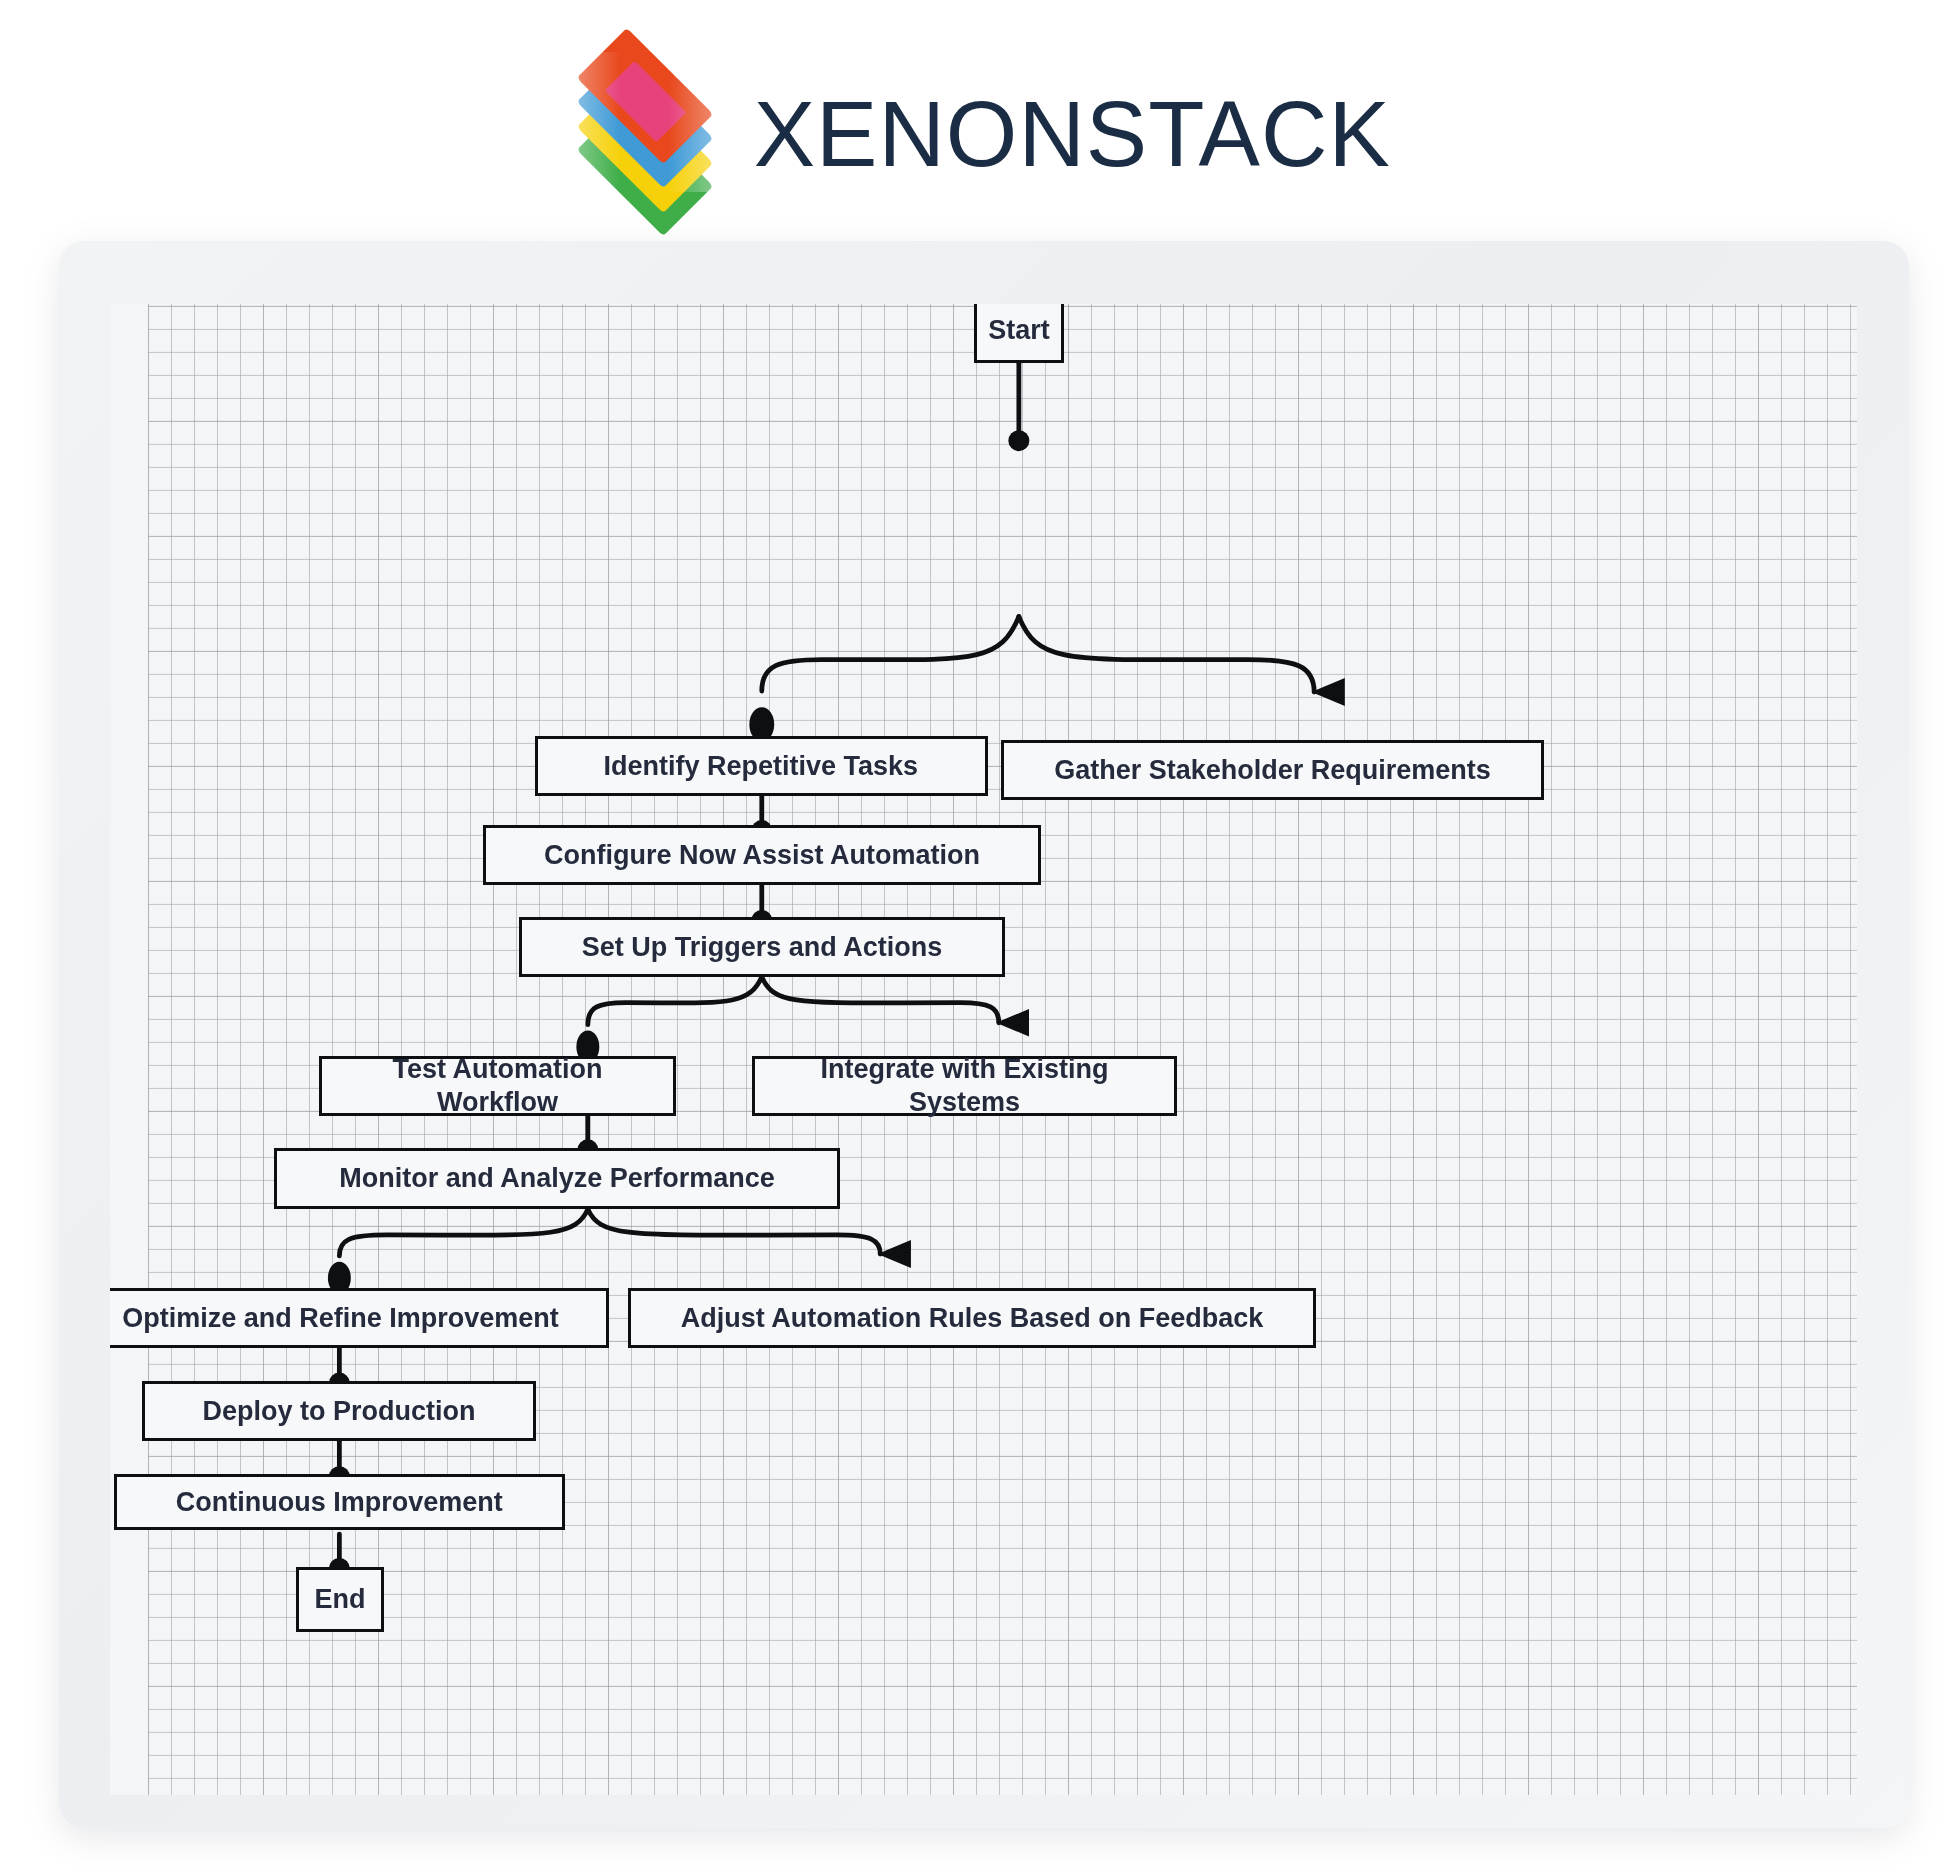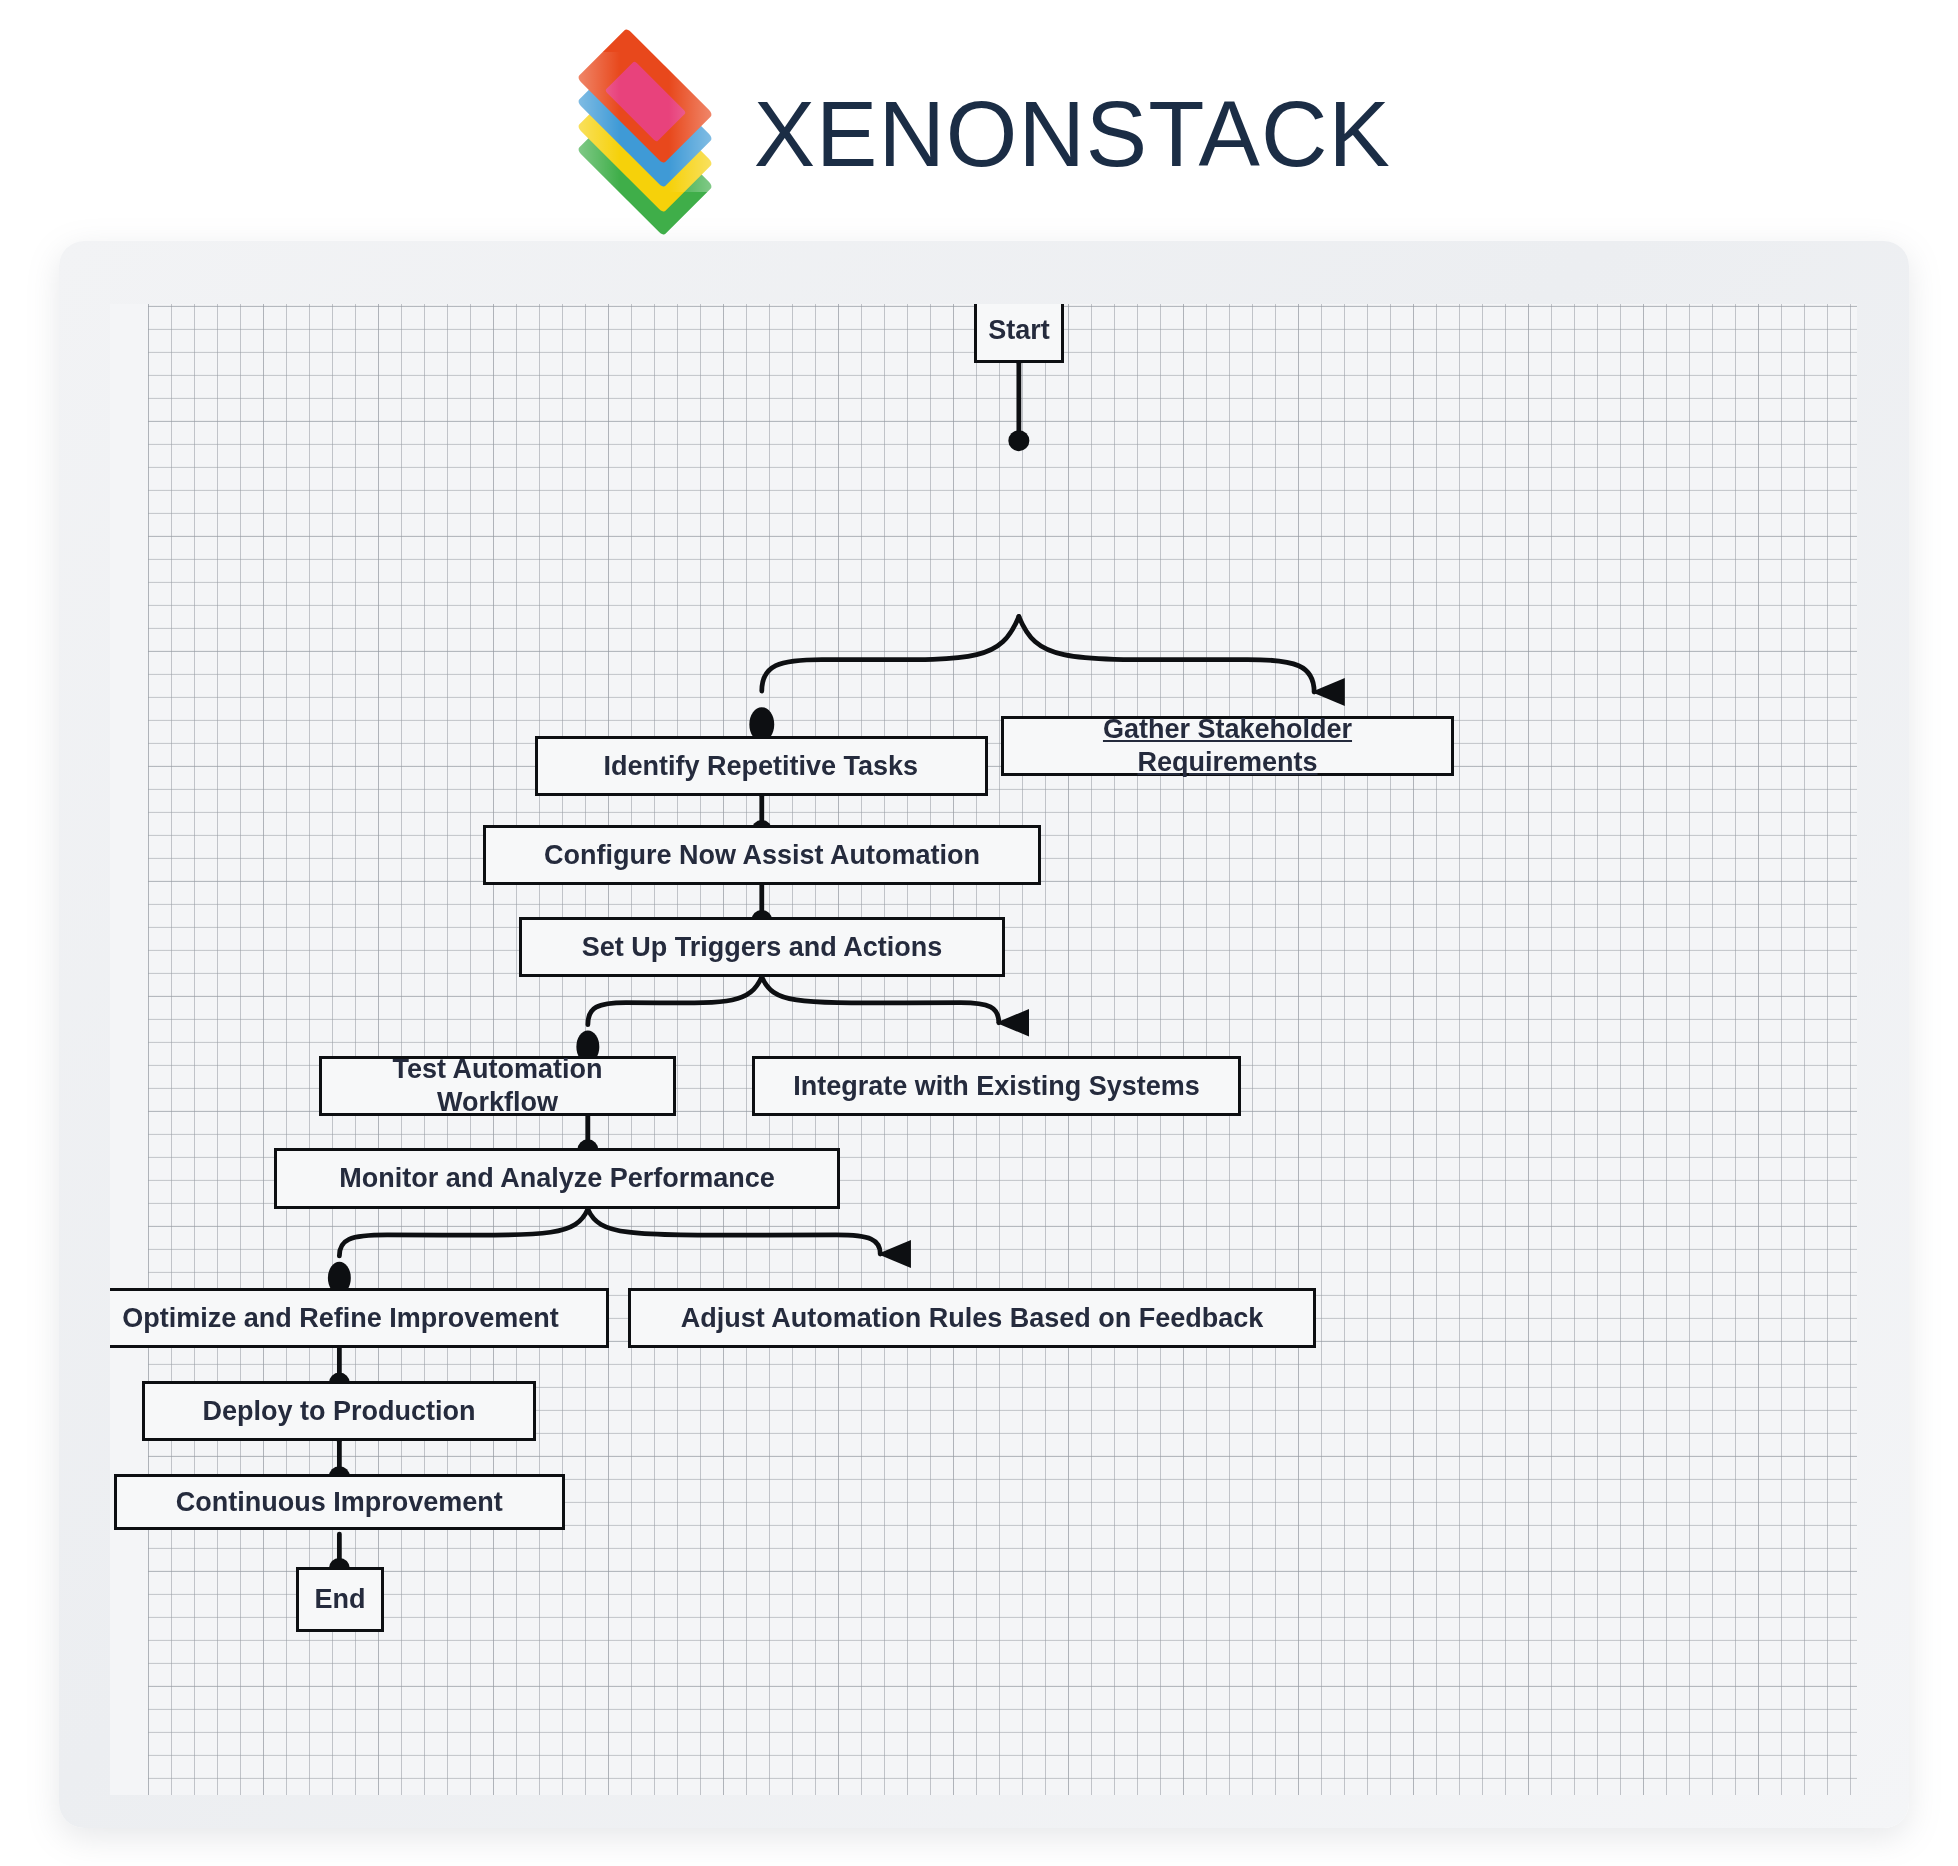--- a/index.html
+++ b/index.html
@@ -228,37 +228,37 @@
 
     <div class="node" style="left:864px; top:-5.7px; width:90px; height:65px;">
       <span>Start</span>
     </div>
 
 
     <div class="node" style="left:425px; top:432px; width:453px; height:60px;padding-left:12px;">
       <span>Identify Repetitive Tasks</span>
     </div>
 
-    <div class="node" style="left:891px; top:412px; width:453px; height:60px;text-decoration:underline;">
+    <div class="node" style="left:891px; top:436px; width:543px; height:60px;">
       <span>Gather Stakeholder Requirements</span>
     </div>
 
     <div class="node" style="left:373px; top:521px; width:558px; height:60px;">
       <span>Configure Now Assist Automation</span>
     </div>
 
     <div class="node" style="left:409px; top:613px; width:486px; height:60px;">
       <span>Set Up Triggers and Actions</span>
     </div>
 
     <div class="node" style="left:209px; top:752px; width:357px; height:60px;">
       <span>Test Automation Workflow</span>
     </div>
 
-    <div class="node" style="left:642px; top:752px; width:489px; height:60px;">
+    <div class="node" style="left:642px; top:752px; width:425px; height:60px;">
       <span>Integrate with Existing Systems</span>
     </div>
 
     <div class="node" style="left:164px; top:844px; width:566px; height:61px;">
       <span>Monitor and Analyze Performance</span>
     </div>
 
     <div class="node" style="left:-38px; top:984px; width:537px; height:60px;">
       <span>Optimize and Refine Improvement</span>
     </div>

